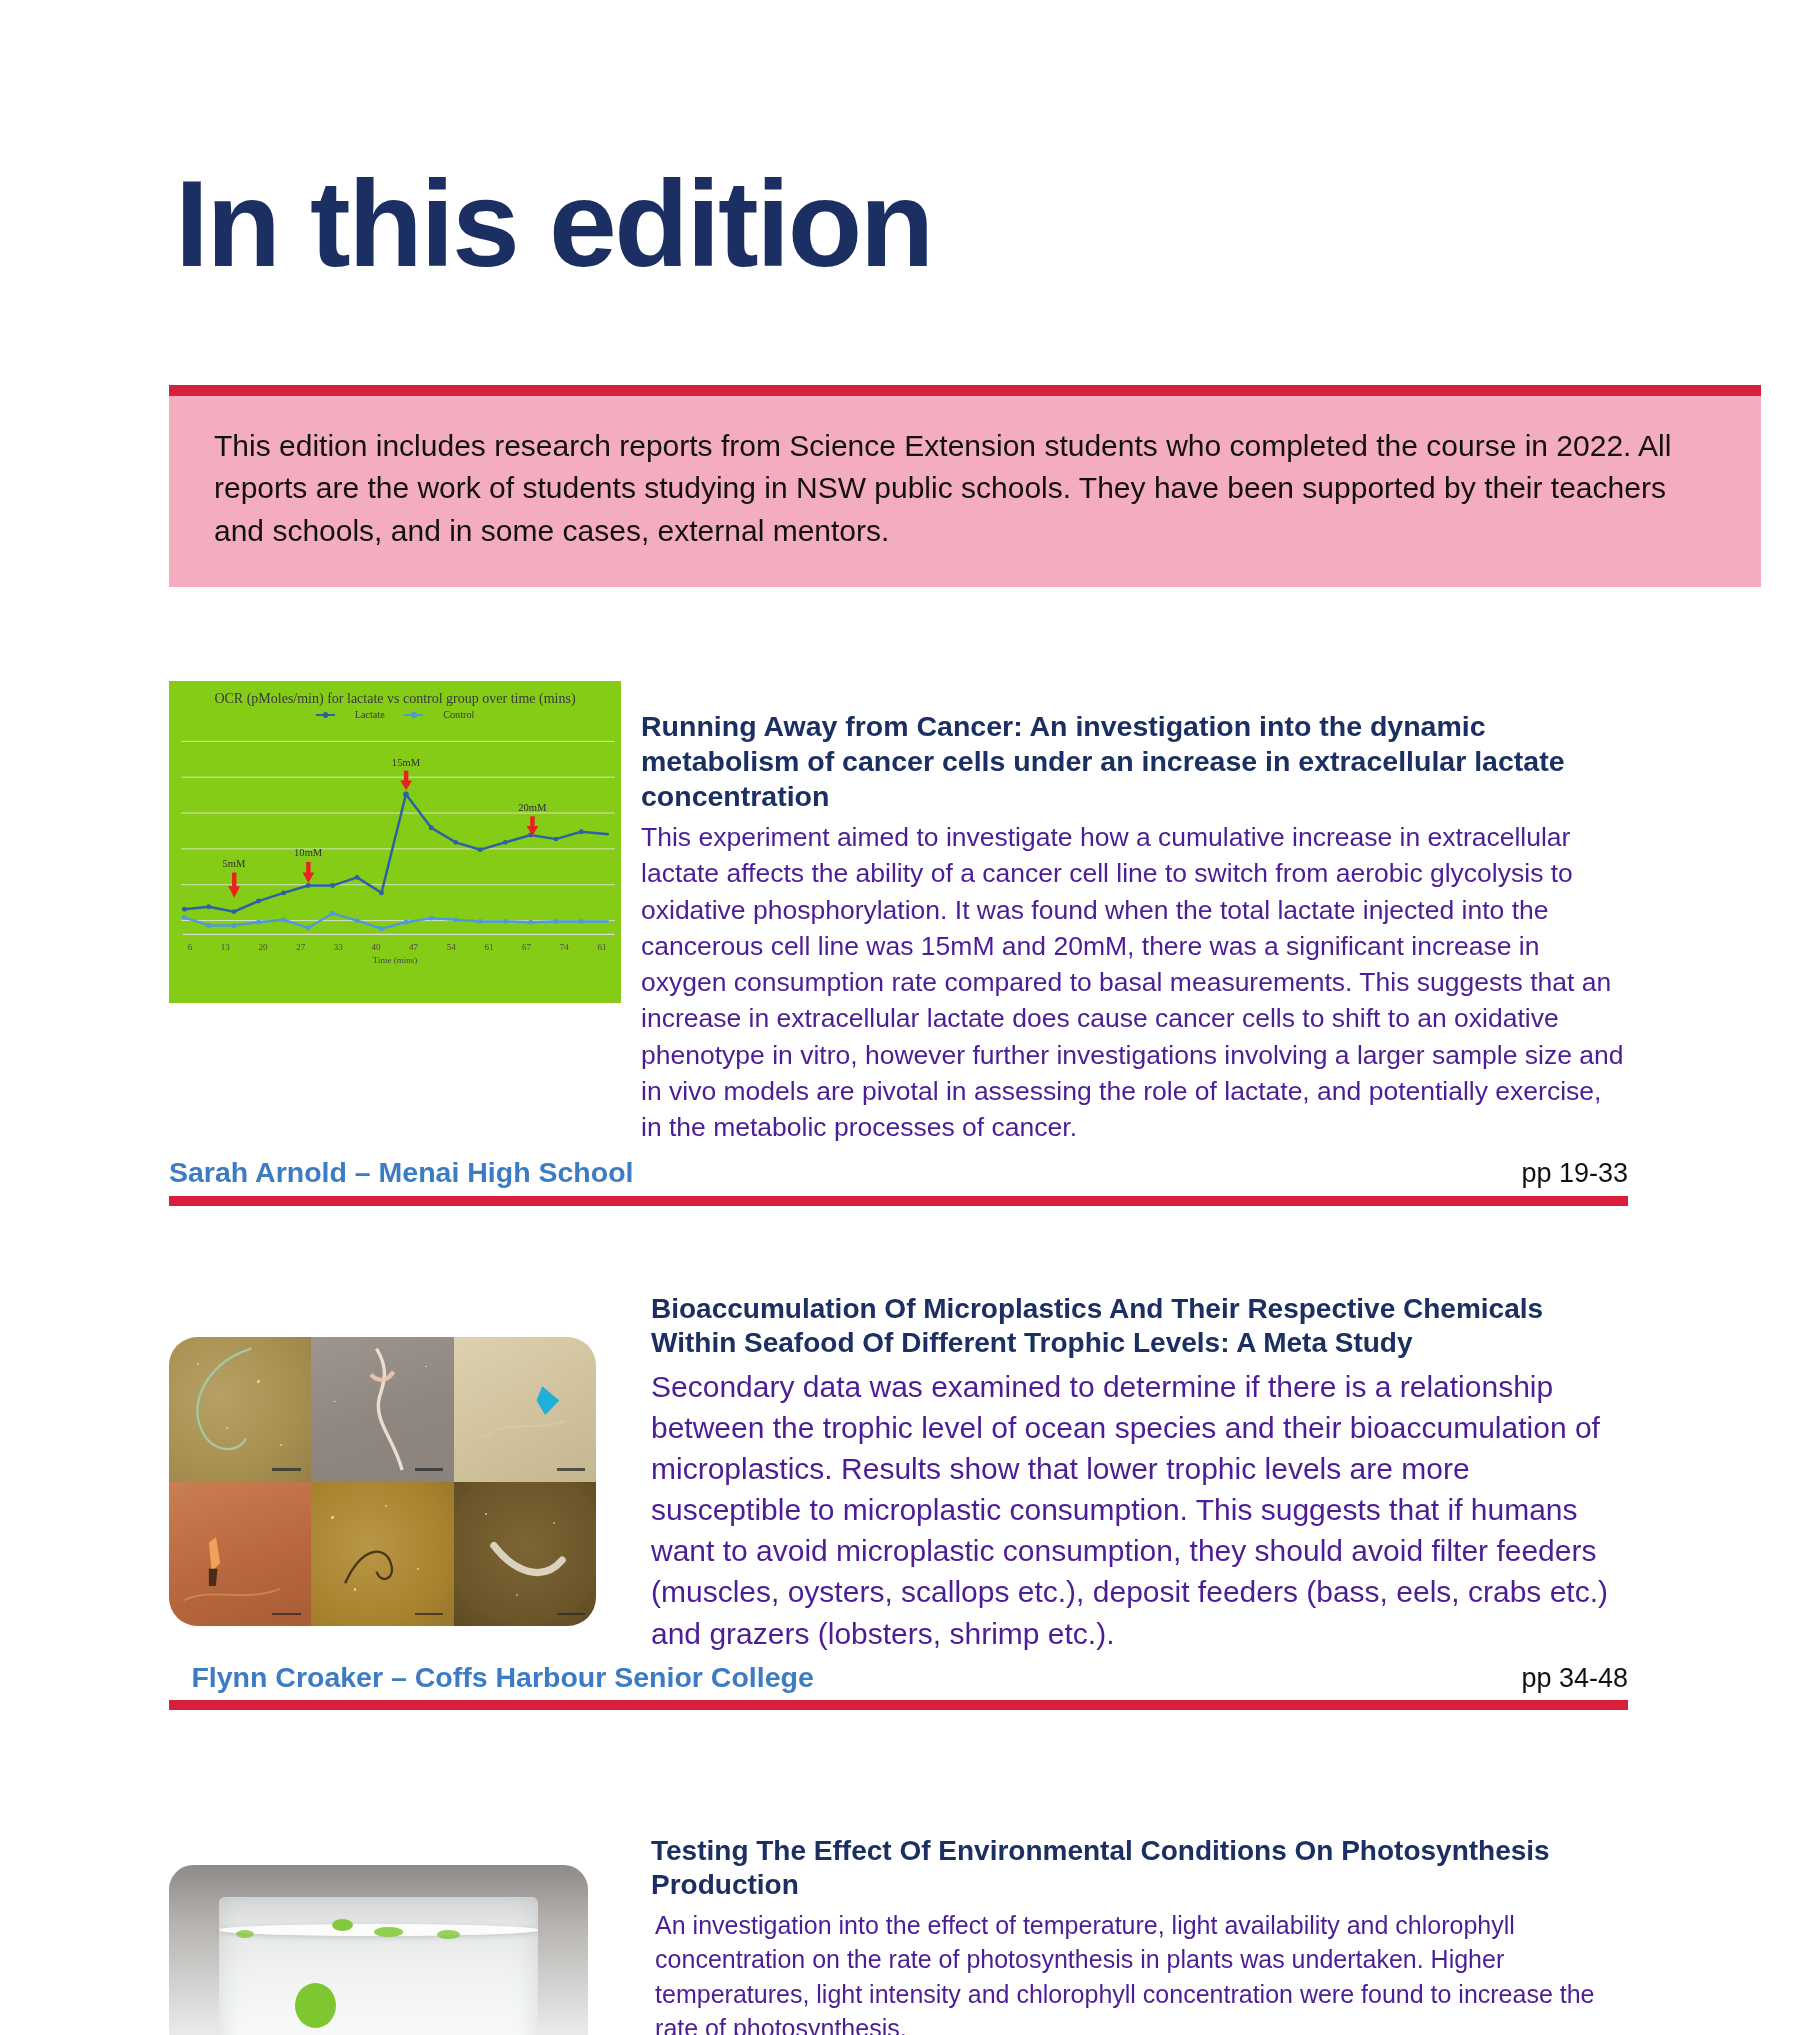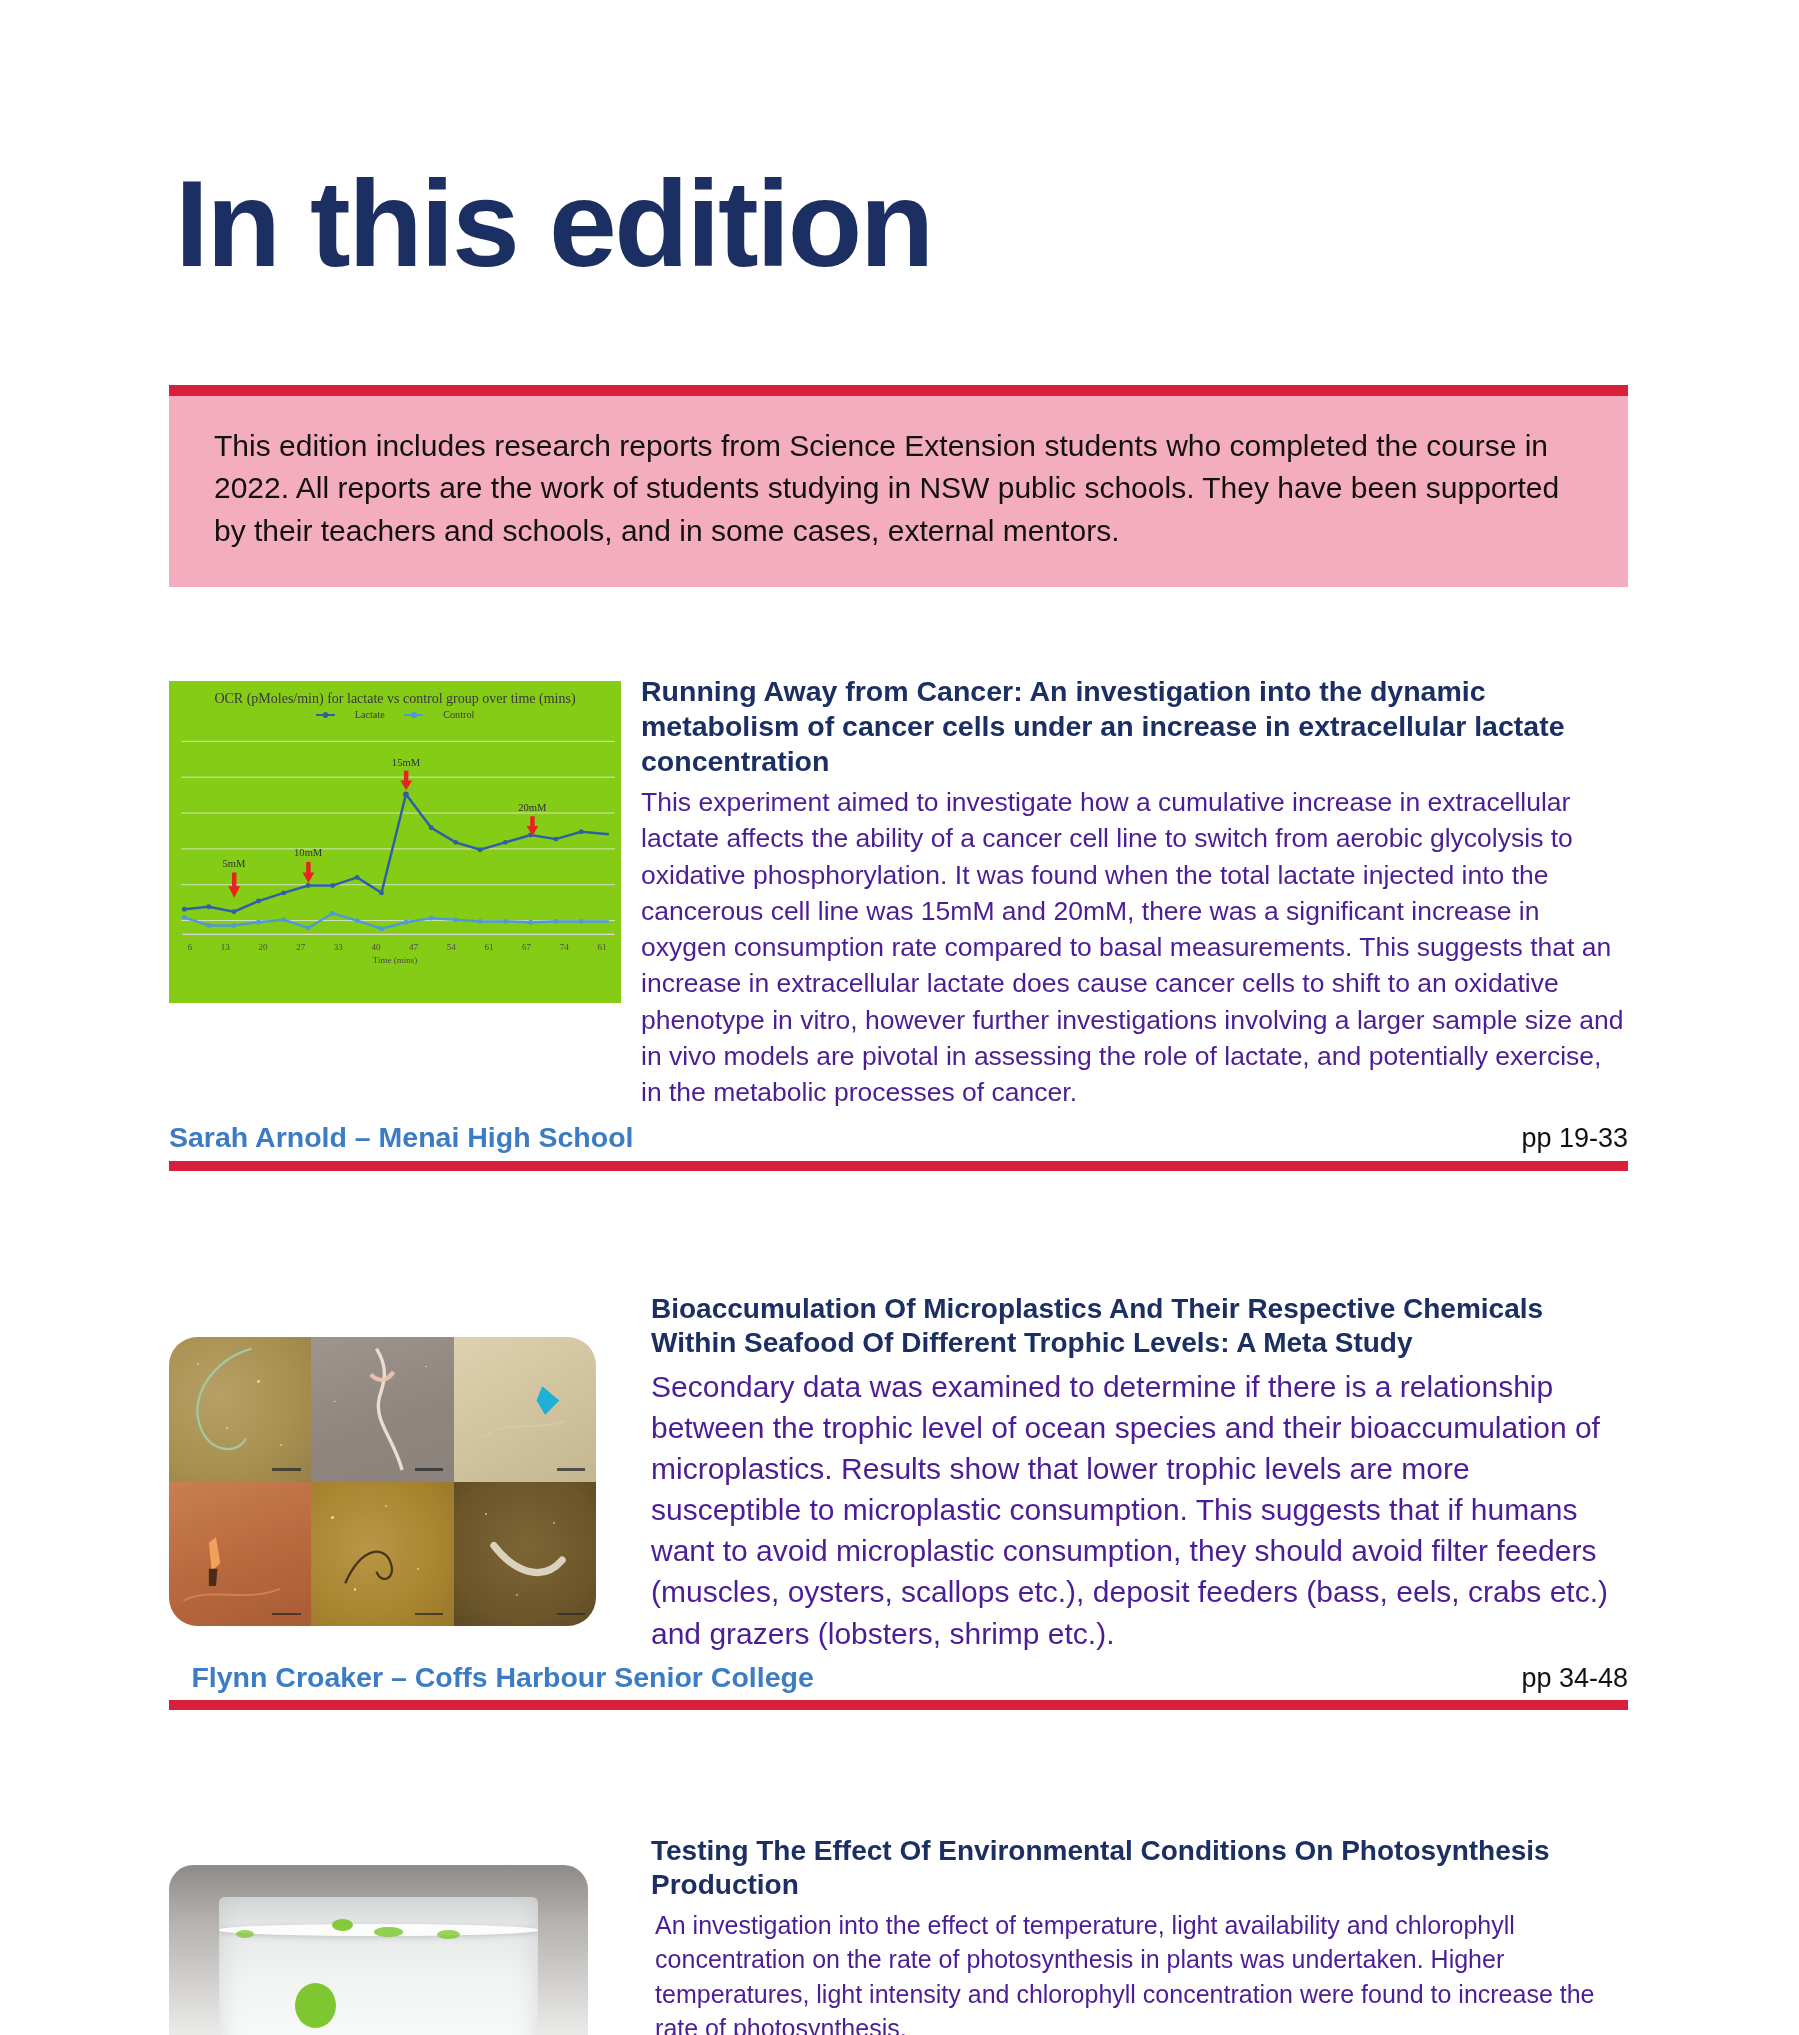--- a/index.html
+++ b/index.html
@@ -38,21 +38,21 @@
     color: #1c2f62;
     font-family: "Liberation Sans", sans-serif;
     white-space: nowrap;
   }
 
   
   .intro-wrap {
     position: absolute;
     left: 169px;
     top: 385px;
-    width: 1459px;
+    width: 1592px;
   }
   .rule-red {
     width: 100%;
     height: 10.6px;
     background: #d81f3c;
   }
   .intro-box {
     background: #f4adbf;
     padding: 29px 45px 35px 45px;
     box-sizing: border-box;
@@ -117,21 +117,21 @@
   .article-rule {
     width: 100%;
     height: 9.8px;
     background: #d81f3c;
     margin-top: 6.5px;
   }
 
   
   #article-1 { top: 674px; }
   #article-1 .figure-col { width: 472px; padding-right: 18.3px; padding-top: 7.3px; }
-  #article-1 .text-col   { padding-left: 0px; }
+  #article-1 .text-col   { padding-left: 0px; margin-top: 35px; }
   #article-1 .byline-row { margin-top: 10.6px; }
 
   #article-2 { top: 1292px; }
   #article-2 .figure-col { width: 482px; padding-right: 12.2px; padding-top: 45px; }
   #article-2 .byline-row { margin-top: 7.3px; }
   #article-2 .byline-author { padding-left: 22.4px; }
   #article-2 .article-title { font-size: 28px; }
   #article-2 .article-body { font-size: 30px; }
 
   #article-3 { top: 1830px; }

